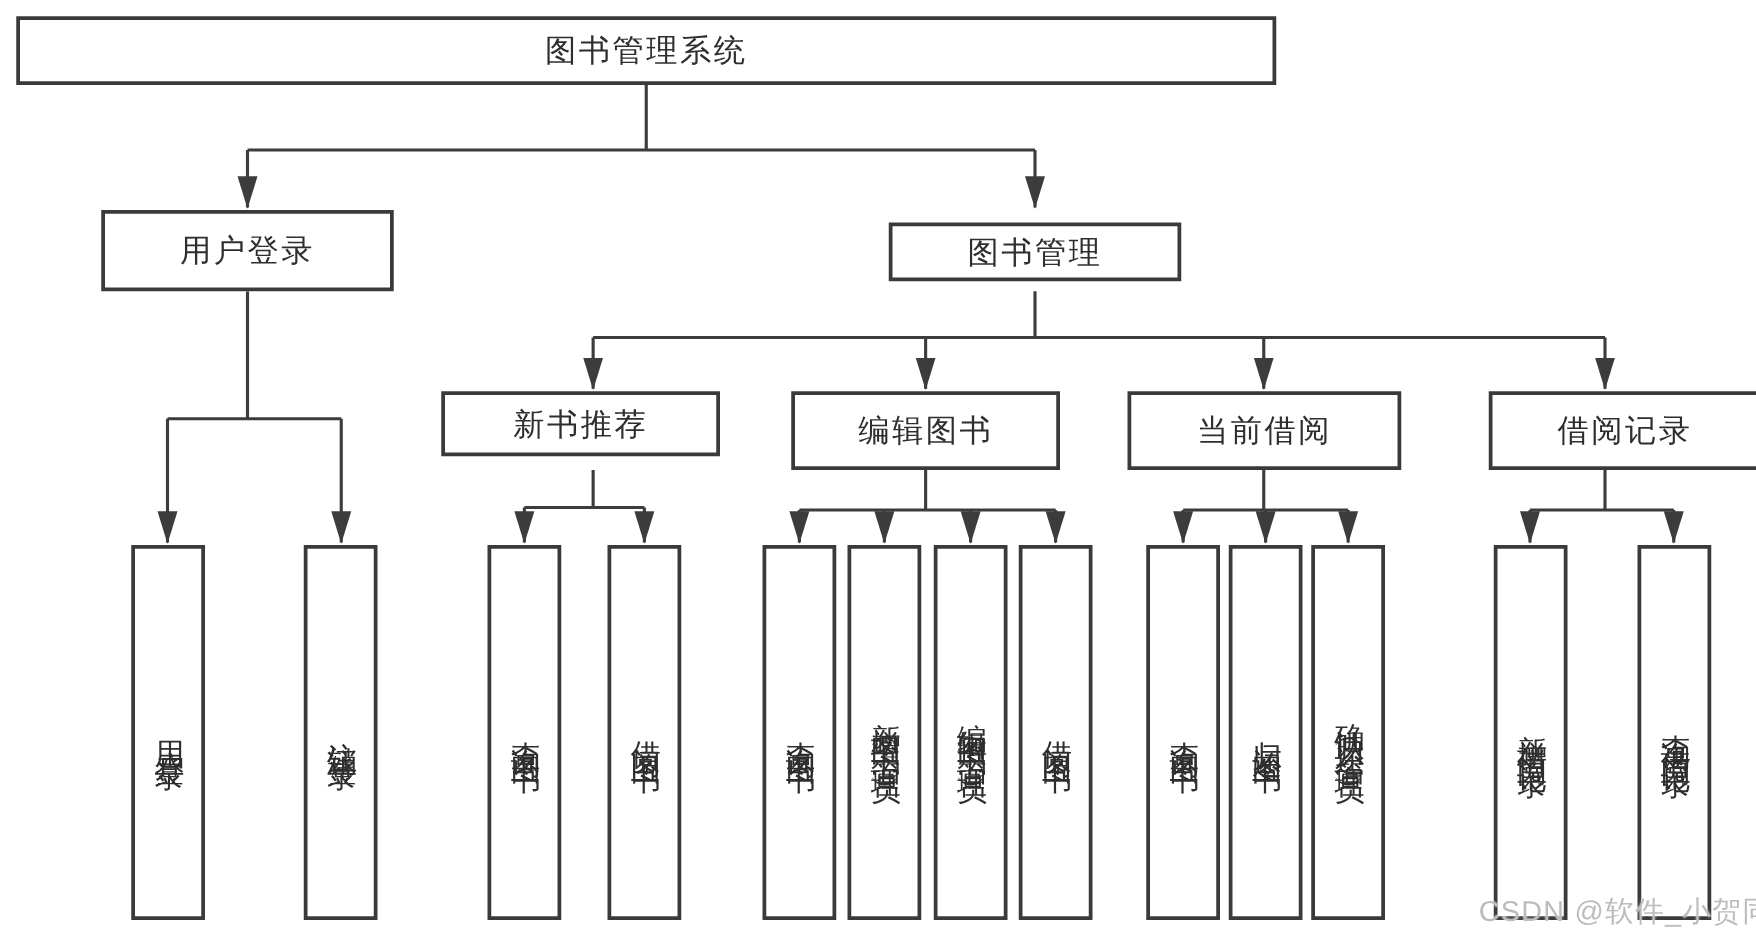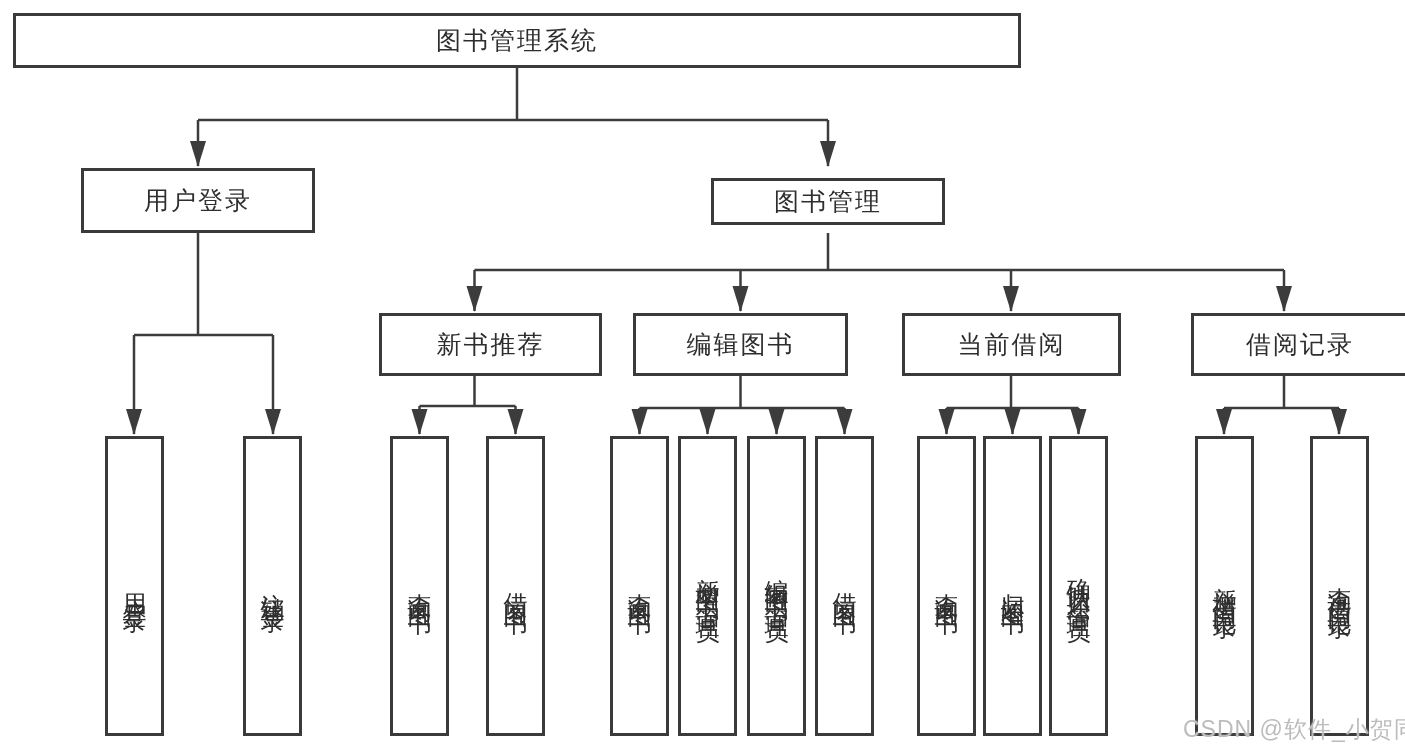--- a/index.html
+++ b/index.html
@@ -92,21 +92,21 @@
     <span>图书管理系统</span>
   </div>
 
   <div class="box" style="left:81px;top:168px;width:234px;height:65px;">
     <span>用户登录</span>
   </div>
   <div class="box" style="left:711px;top:168px;width:234px;height:47px;margin-top:10px;">
     <span>图书管理</span>
   </div>
 
-  <div class="box" style="left:379px;top:313px;width:223px;height:63px;">
+  <div class="box" style="left:353px;top:313px;width:223px;height:52px;">
     <span>新书推荐</span>
   </div>
   <div class="box" style="left:633px;top:313px;width:215px;height:63px;">
     <span>编辑图书</span>
   </div>
   <div class="box" style="left:902px;top:313px;width:219px;height:63px;justify-content:center;">
     <span>当前借阅</span>
   </div>
   <div class="box" style="left:1175px;top:313px;width:218px;height:63px;margin-left:16px;">
     <span>借阅记录</span>

